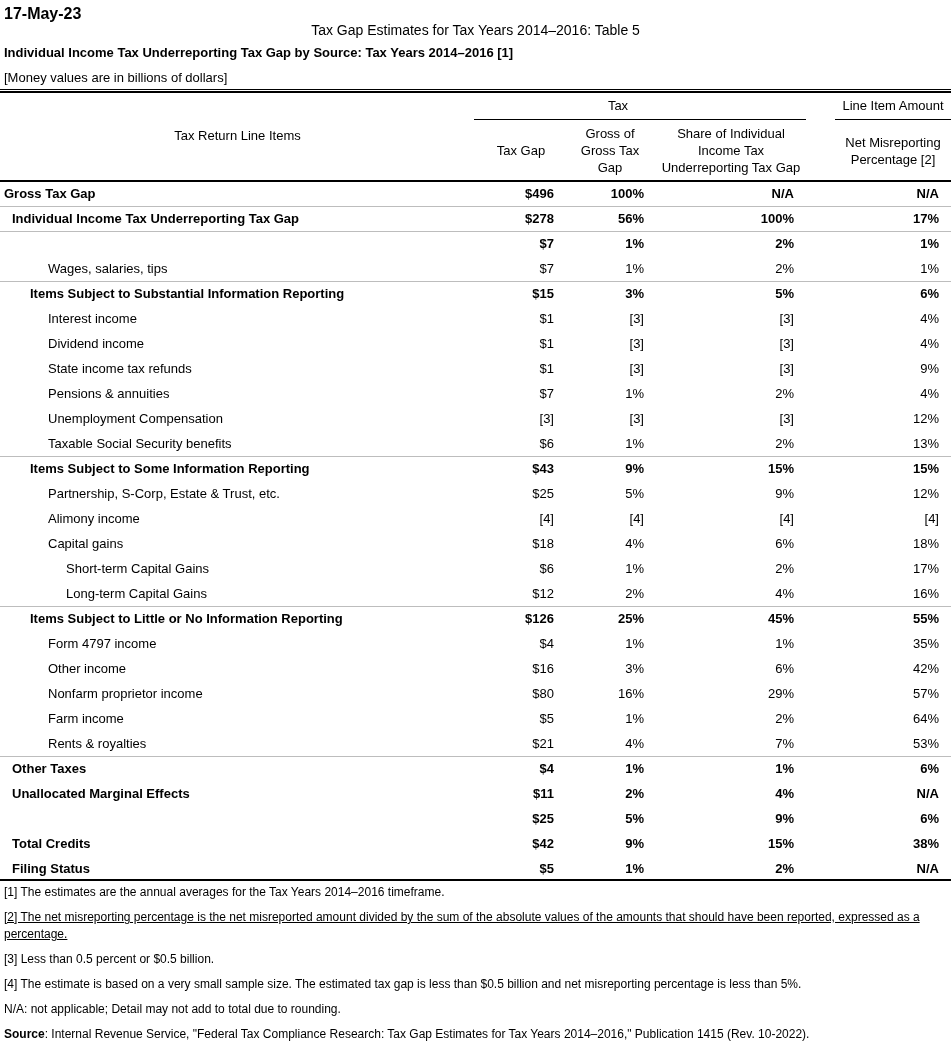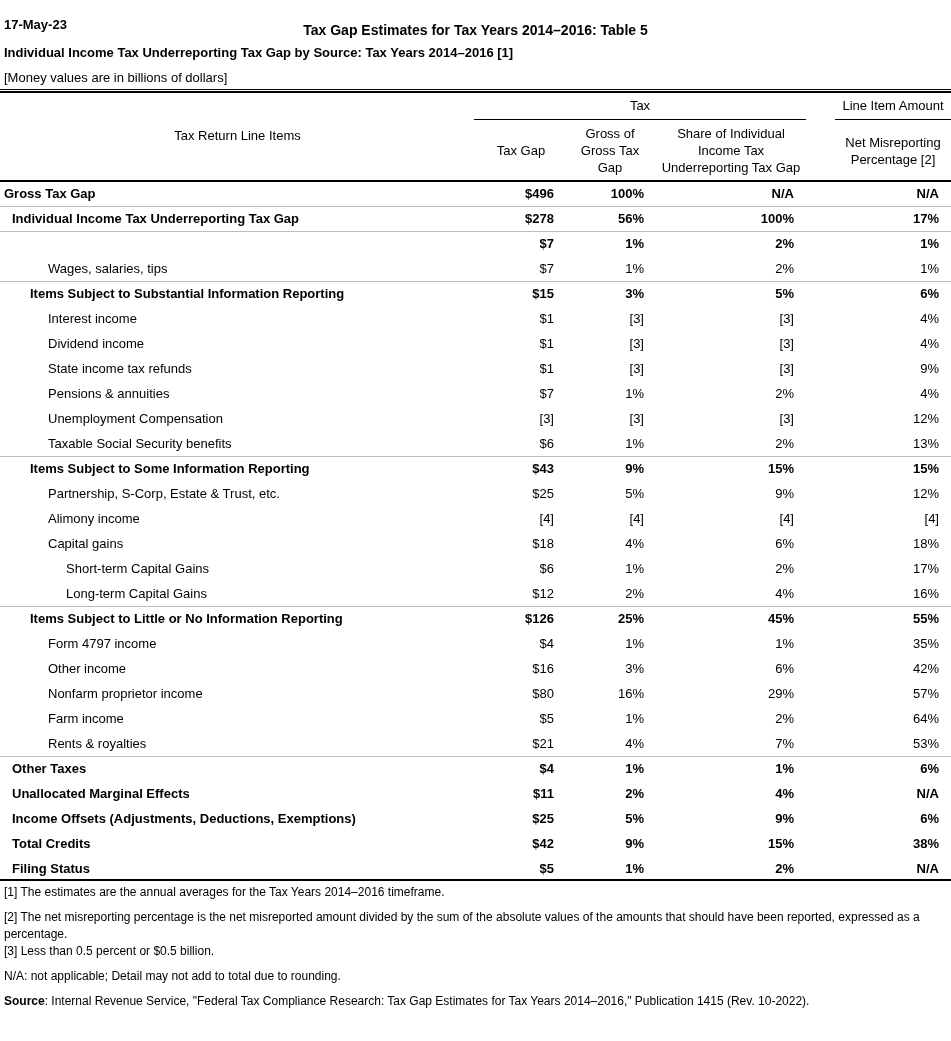--- a/index.html
+++ b/index.html
@@ -1,21 +1,21 @@
 <!DOCTYPE html>
 <html><head>
 <meta charset="utf-8">
 <style>
   html, body { margin: 0; padding: 0; background: #ffffff; }
   body {
     width: 951px; height: 1041px; position: relative; overflow: hidden;
     font-family: "Liberation Sans", sans-serif; color: #000; font-size: 13px;
   }
-  .date { position: absolute; left: 4px; top: 17px; font-weight: bold; font-size: 13px; }
-  .title { position: absolute; left: 0; width: 951px; top: 22px; text-align: center; font-weight: bold; font-size: 14px; }
+  .date { position: absolute; left: 4px; top: 5px; font-weight: bold; font-size: 16px; }
+  .title { position: absolute; left: 0; width: 951px; top: 22px; text-align: center; font-weight: normal; font-size: 14px; }
   .subtitle { position: absolute; left: 4px; top: 45px; font-weight: bold; font-size: 13px; }
   .units { position: absolute; left: 4px; top: 70px; font-size: 13px; }
   .dbl-top { position: absolute; left: 0; width: 951px; top: 89px; height: 1px; background: #000; }
   .dbl-top2 { position: absolute; left: 0; width: 951px; top: 91px; height: 2px; background: #000; }
 
   .hdr { position: absolute; font-size: 13px; text-align: center; line-height: 17px; }
   .spanline { position: absolute; height: 1px; background: #000; }
   .hdr-bottom { position: absolute; left: 0; width: 951px; top: 180px; height: 2px; background: #000; }
 
   .rows { position: absolute; left: 0; top: 182px; width: 951px; }
@@ -44,21 +44,21 @@
 
 <div class="date">17-May-23</div>
 <div class="title">Tax Gap Estimates for Tax Years 2014–2016: Table 5</div>
 <div class="subtitle">Individual Income Tax Underreporting Tax Gap by Source: Tax Years 2014–2016 [1]</div>
 <div class="units">[Money values are in billions of dollars]</div>
 <div class="dbl-top"></div>
 <div class="dbl-top2"></div>
 
 <div>
   <div class="hdr" style="left:0; width:475px; top:127px;">Tax Return Line Items</div>
-  <div class="hdr" style="left:474px; width:332px; top:97px;">Tax</div>
+  <div class="hdr" style="left:452px; width:332px; top:97px;">Tax</div>
   <div class="spanline" style="left:474px; width:332px; top:119px;"></div>
   <div class="hdr" style="left:835px; width:116px; top:97px;">Line Item Amount</div>
   <div class="spanline" style="left:835px; width:116px; top:119px;"></div>
 
   <div class="hdr" style="left:486px; width:70px; top:142px;">Tax Gap</div>
   <div class="hdr" style="left:572px; width:76px; top:125px;">
     <div>Gross of</div>
     <div>Gross Tax</div>
     <div>Gap</div>
   </div>
@@ -243,21 +243,20 @@
       <span class="c c4">6%</span>
     </div>
     <div class="row bold">
       <span class="lbl l1">Unallocated Marginal Effects</span>
       <span class="c c1">$11</span>
       <span class="c c2">2%</span>
       <span class="c c3">4%</span>
       <span class="c c4">N/A</span>
     </div>
     <div class="row bold">
-      <span class="lbl l1">Income Offsets (Adjustments, Deductions, Exemptions)</span>
       <span class="c c1">$25</span>
       <span class="c c2">5%</span>
       <span class="c c3">9%</span>
       <span class="c c4">6%</span>
     </div>
     <div class="row bold">
       <span class="lbl l1">Total Credits</span>
       <span class="c c1">$42</span>
       <span class="c c2">9%</span>
       <span class="c c3">15%</span>
@@ -269,17 +268,18 @@
       <span class="c c2">1%</span>
       <span class="c c3">2%</span>
       <span class="c c4">N/A</span>
     </div>
   </div>
 
 <div class="tbl-bottom"></div>
 
 <div class="notes">
   <p>[1]  The estimates are the annual averages for the Tax Years 2014–2016 timeframe.</p>
-  <p style="margin-bottom:0;">[2]  The net misreporting percentage is the net misreported amount divided by the sum of the absolute values of the amounts that should have been reported, expressed as a percentage.</p>
+  <p style="margin-bottom:8px;text-decoration:underline;">[2]  The net misreporting percentage is the net misreported amount divided by the sum of the absolute values of the amounts that should have been reported, expressed as a percentage.</p>
   <p>[3]  Less than 0.5 percent or $0.5 billion.</p>
+  <p>[4]  The estimate is based on a very small sample size. The estimated tax gap is less than $0.5 billion and net misreporting percentage is less than 5%.</p>
   <p>N/A: not applicable; Detail may not add to total due to rounding.</p>
   <p class="src"><b>Source</b><span>: Internal Revenue Service, "Federal Tax Compliance Research: Tax Gap Estimates for Tax Years 2014–2016," Publication 1415 (Rev. 10-2022).</span></p>
 </div>
 
 </body></html>

